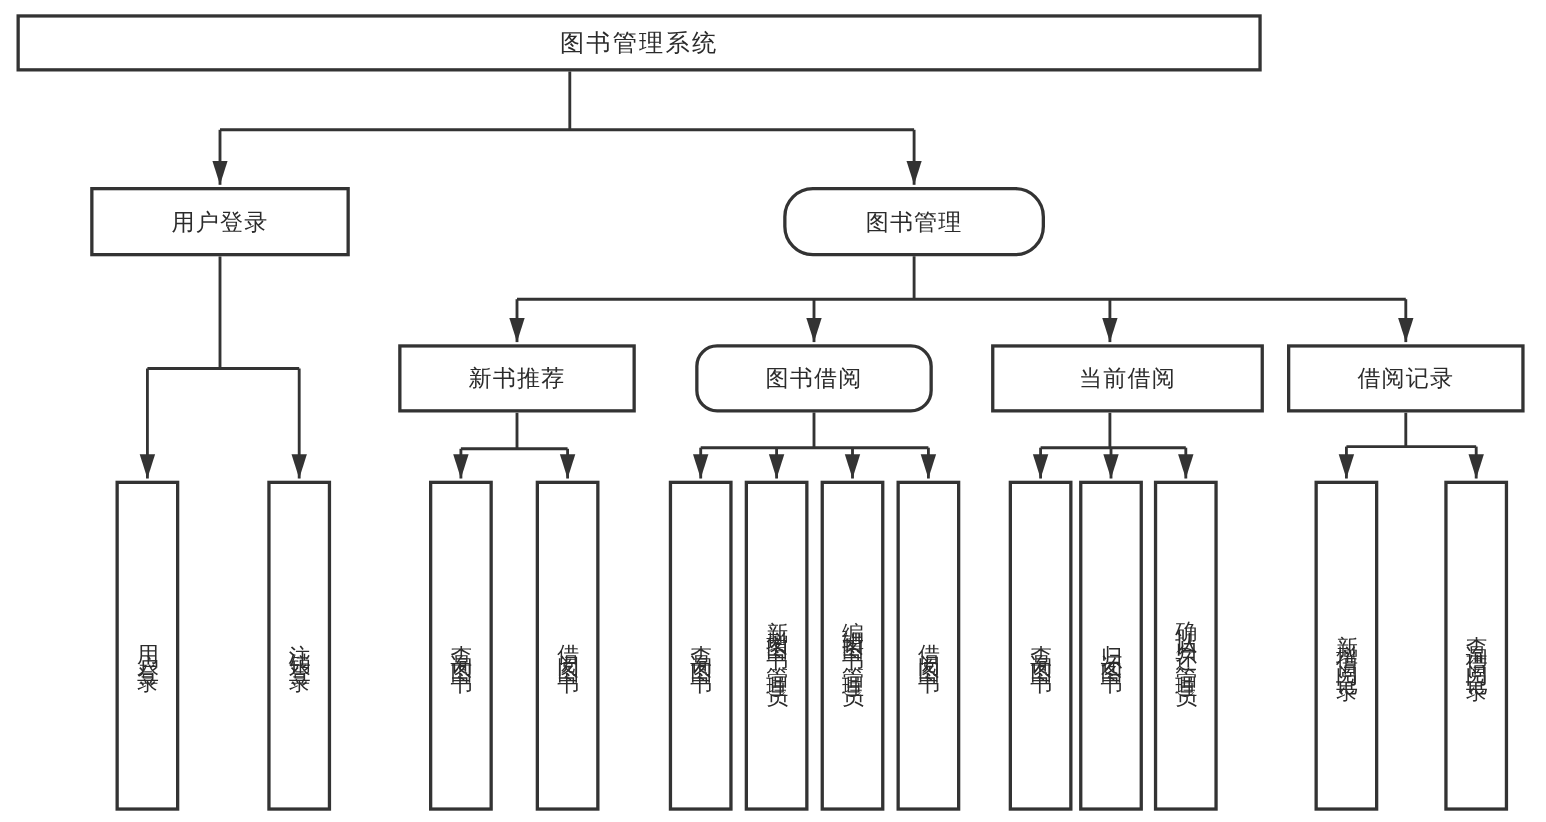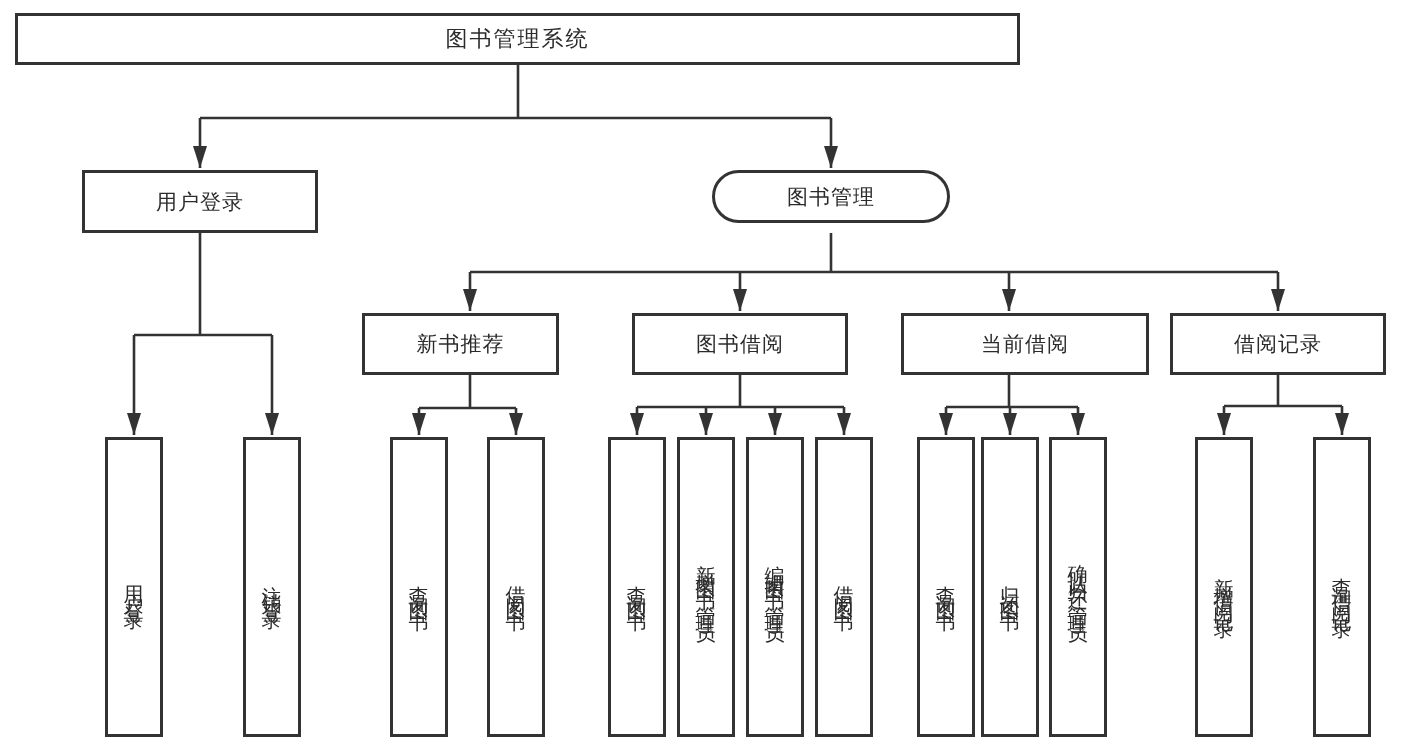--- a/index.html
+++ b/index.html
@@ -96,27 +96,27 @@
     <path d="M1009,375 V407 M946,407 H1078"></path>
     <line x1="946" y1="407" x2="946" y2="435" marker-end="url(#arrowhead)"></line>
     <line x1="1010" y1="407" x2="1010" y2="435" marker-end="url(#arrowhead)"></line>
     <line x1="1078" y1="407" x2="1078" y2="435" marker-end="url(#arrowhead)"></line>
 
     <path d="M1278,375 V406 M1224,406 H1342"></path>
     <line x1="1224" y1="406" x2="1224" y2="435" marker-end="url(#arrowhead)"></line>
     <line x1="1342" y1="406" x2="1342" y2="435" marker-end="url(#arrowhead)"></line>
   </svg>
 
-  <div class="box root" style="left:15px;top:13px;width:1005px;height:52px;font-family:Liberation Serif, serif;">图书管理系统</div>
+  <div class="box root" style="left:15px;top:13px;width:1132px;height:52px;font-family:Liberation Serif, serif;">图书管理系统</div>
 
   <div class="box" style="left:82px;top:170px;width:236px;height:63px;">用户登录</div>
-  <div class="box" style="left:712px;top:170px;width:238px;height:53px;border-radius:27px;">图书管理</div>
+  <div class="box" style="left:712px;top:170px;width:238px;height:63px;border-radius:27px;">图书管理</div>
 
-  <div class="box" style="left:362px;top:313px;width:197px;height:62px;">新书推荐</div>
-  <div class="box" style="left:632px;top:313px;width:216px;height:62px;">图书借阅</div>
+  <div class="box" style="left:362px;top:313px;width:216px;height:62px;">新书推荐</div>
+  <div class="box" style="left:632px;top:313px;width:216px;height:62px;border-radius:20px;">图书借阅</div>
   <div class="box" style="left:901px;top:313px;width:248px;height:62px;">当前借阅</div>
   <div class="box" style="left:1170px;top:313px;width:216px;height:62px;">借阅记录</div>
 
   <div class="vbox" style="left:105px;top:437px;width:58px;height:300px;">
     <span class="vtext">用户登录</span>
   </div>
   <div class="vbox" style="left:243px;top:437px;width:58px;height:300px;">
     <span class="vtext">注销登录</span>
   </div>
 

